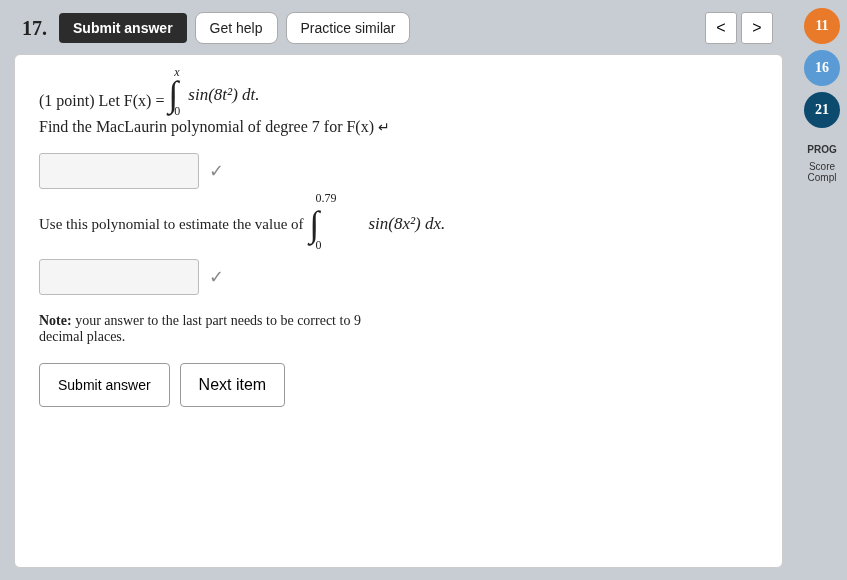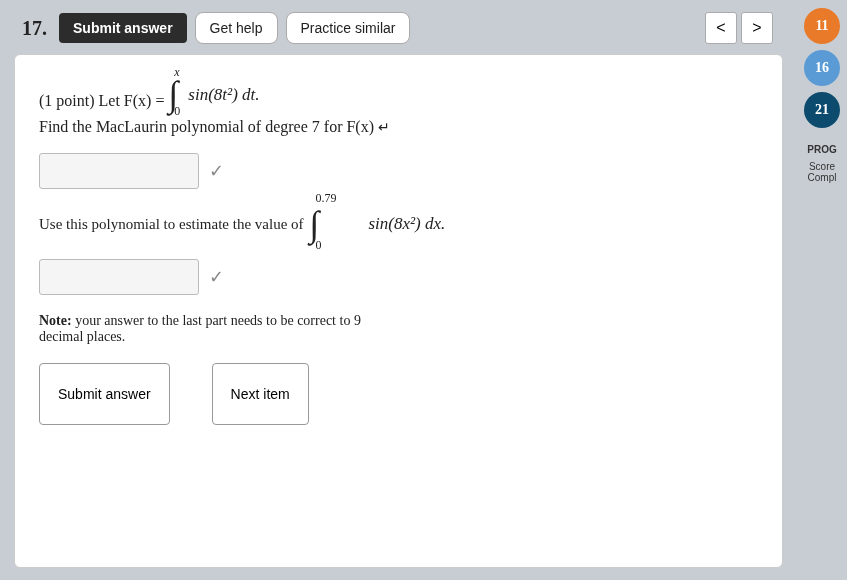--- a/index.html
+++ b/index.html
@@ -159,25 +159,24 @@
       border: 1px solid #999;
       padding: 8px 18px;
       font-size: 14px;
       border-radius: 4px;
       cursor: pointer;
     }
 
     .btn-next {
       background: #fff;
       border: 1px solid #999;
-      padding: 22px 18px;
-      font-size: 14px;
+      padding: 12px 18px;
+      font-size: 16px;
       border-radius: 4px;
       cursor: pointer;
-      margin-left: 32px;
     }
 
     
     .sidebar {
       width: 50px;
       background: #c8cdd4;
       display: flex;
       flex-direction: column;
       align-items: center;
       padding-top: 8px;

